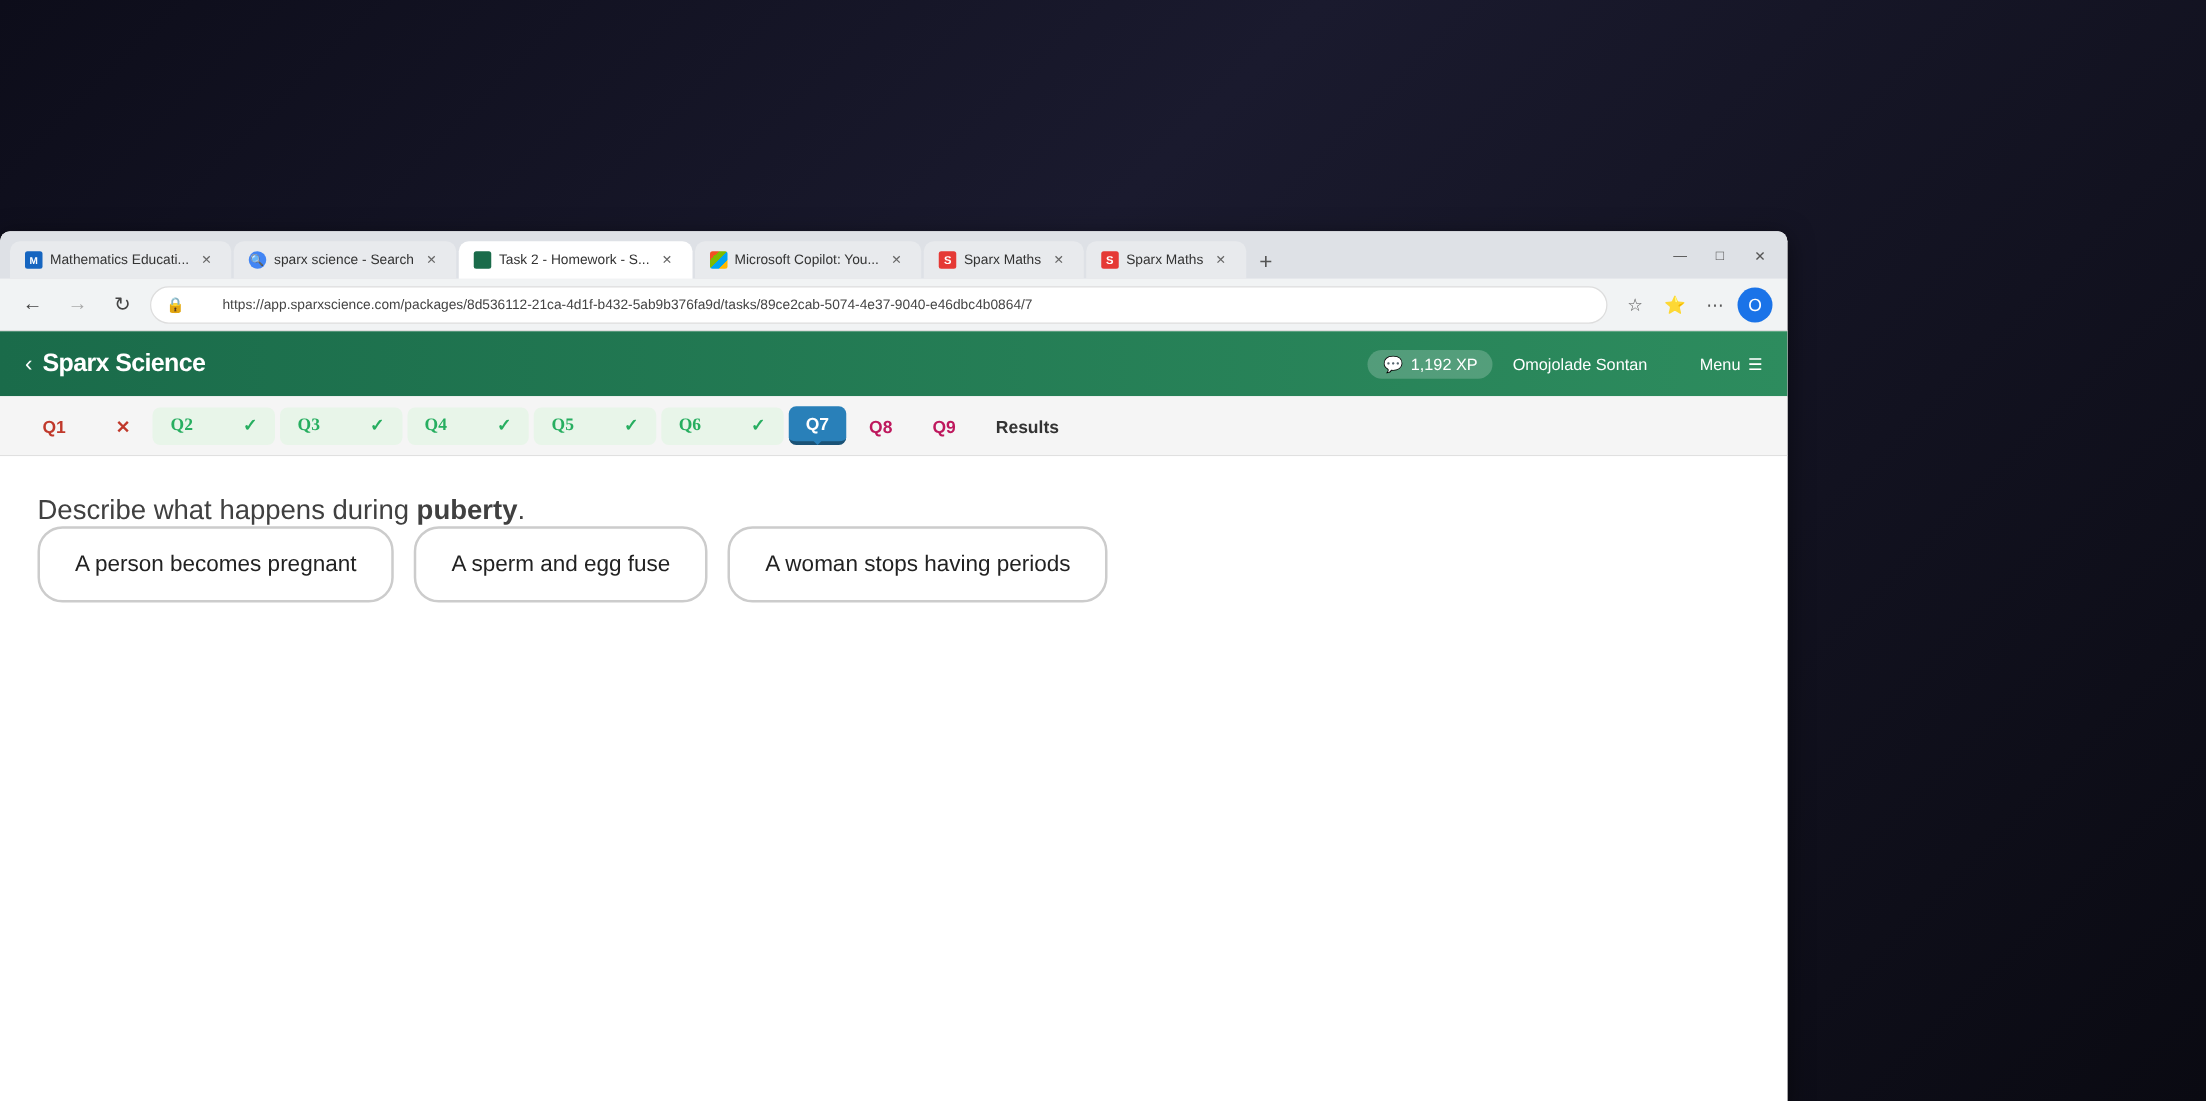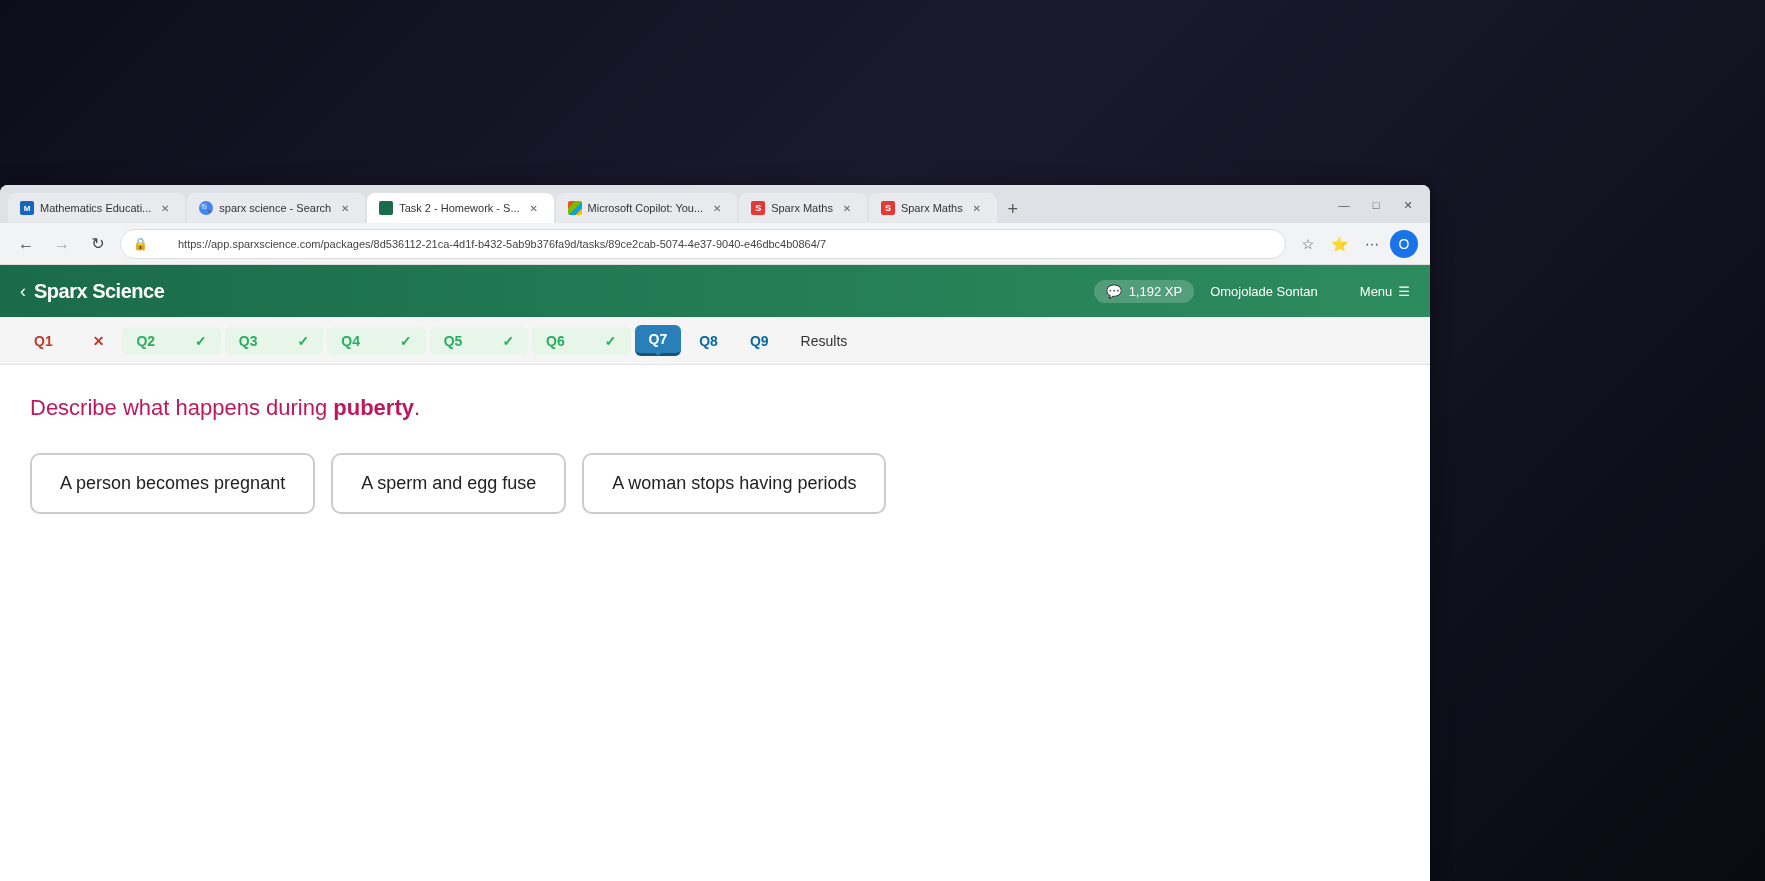--- a/index.html
+++ b/index.html
@@ -235,70 +235,70 @@
 
     .q-item {
       display: flex;
       align-items: center;
       gap: 4px;
       padding: 6px 14px;
       border-radius: 6px;
       font-size: 14px;
       font-weight: 600;
       cursor: pointer;
-      color: #0369a1;
+      color: #be185d;
     }
 
     .q-item.incorrect {
       color: #c0392b;
     }
 
     .q-item.correct {
       color: #27ae60;
       background: #e8f5e9;
+      font-family: Liberation Serif, serif;
     }
 
     .q-item.active {
       background: #2980b9;
       color: white;
       border-bottom: 3px solid #1a5276;
     }
 
     .q-item.results {
       color: #333;
-      font-weight: 400;
+      font-weight: 700;
       align-items: center;
     }
 
     
     .sparx-content {
       padding: 30px 30px;
       background: #fff;
     }
 
     .question-text {
       font-size: 22px;
-      color: #be185d;
-      margin-bottom: 32px;
+      color: #404040;
       font-weight: 400;
     }
 
     .question-text strong {
       font-weight: 700;
     }
 
     .answer-options {
       display: flex;
       gap: 16px;
       flex-wrap: wrap;
     }
 
     .answer-btn {
       border: 2px solid #ccc;
-      border-radius: 10px;
+      border-radius: 20px;
       padding: 18px 28px;
       font-size: 18px;
       background: #fff;
       cursor: pointer;
       color: #222;
       transition: border-color 0.2s, background 0.2s;
       white-space: nowrap;
     }
 
     

